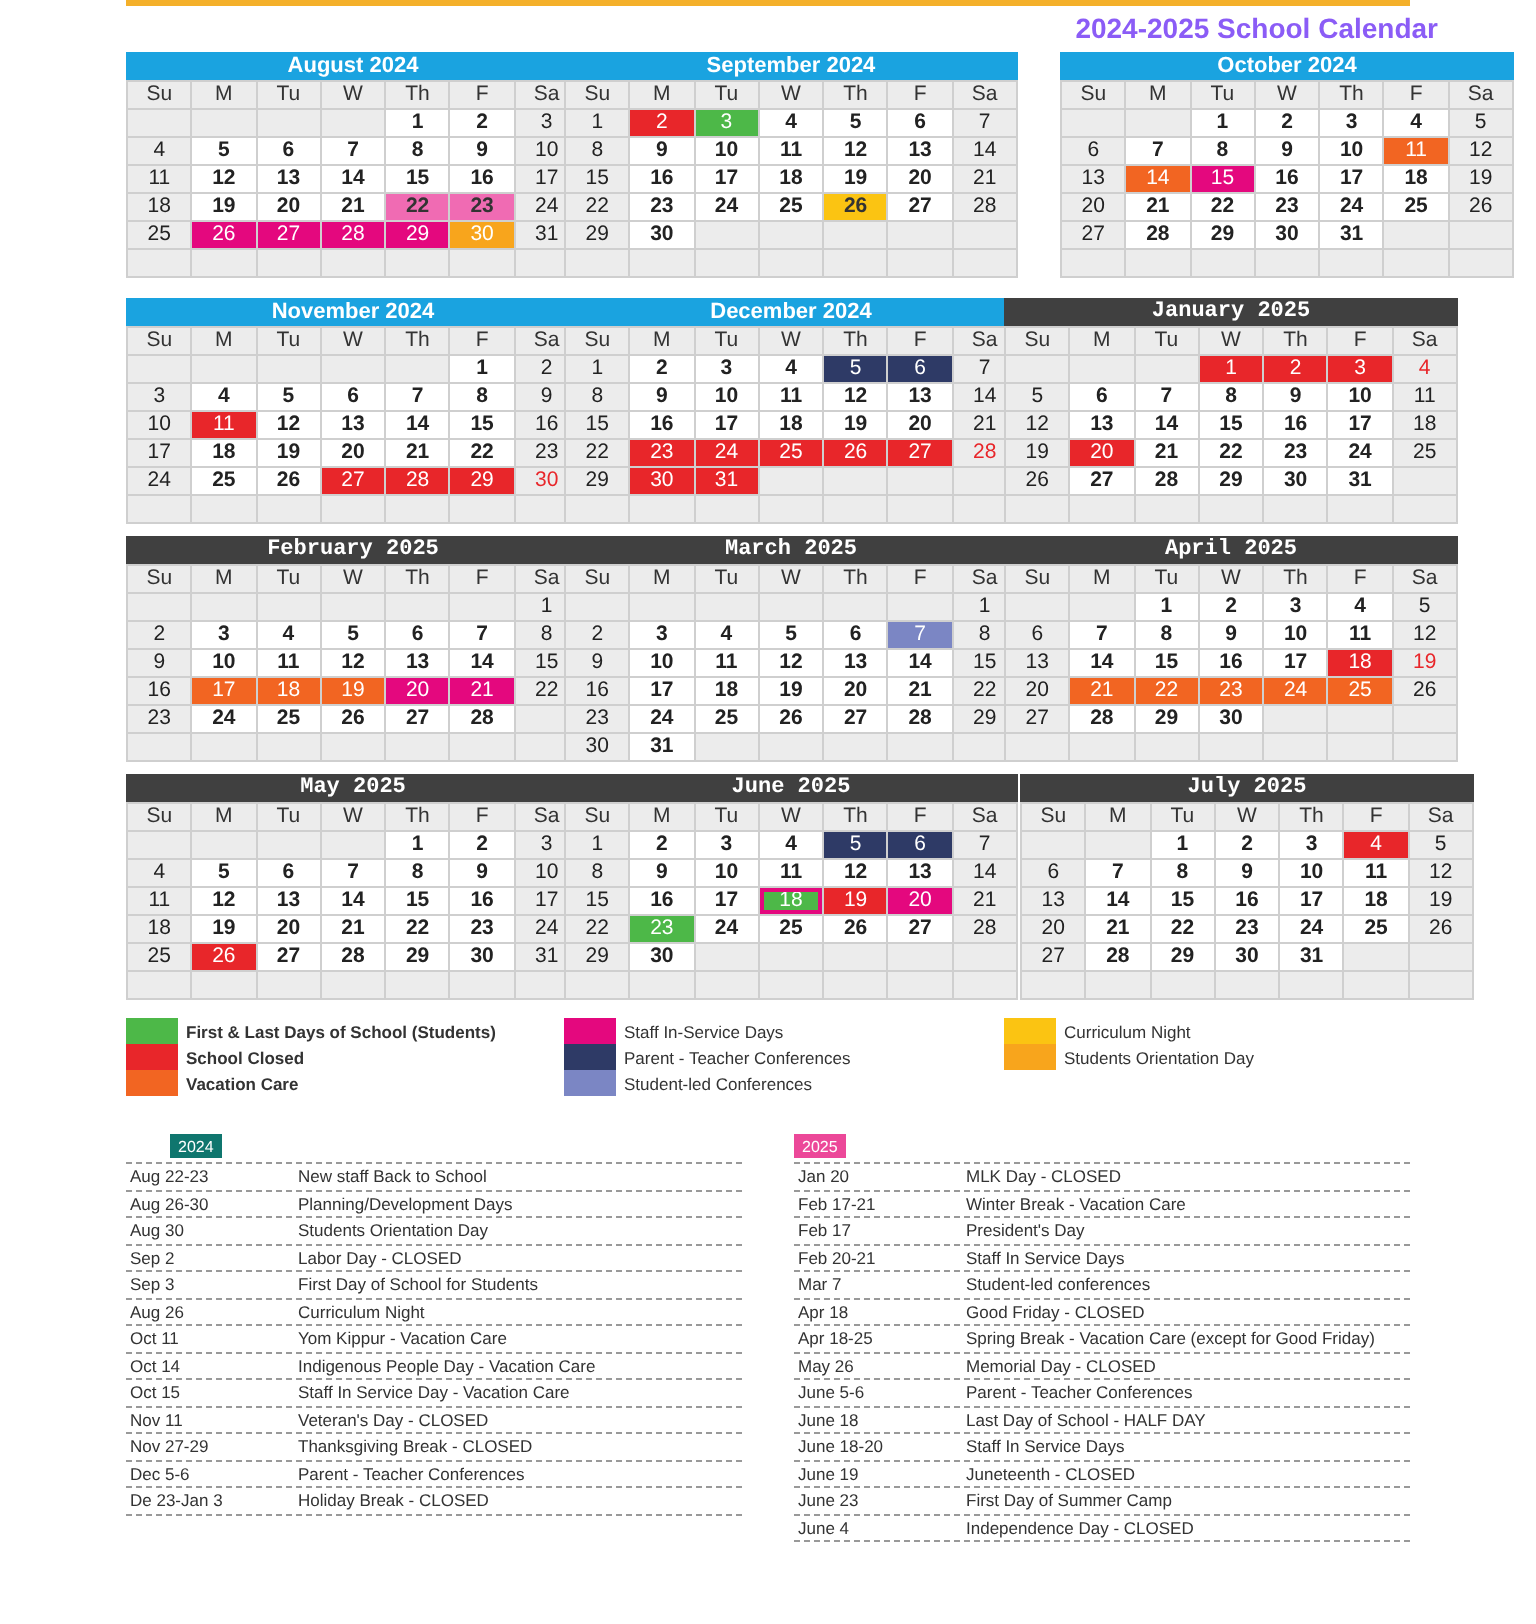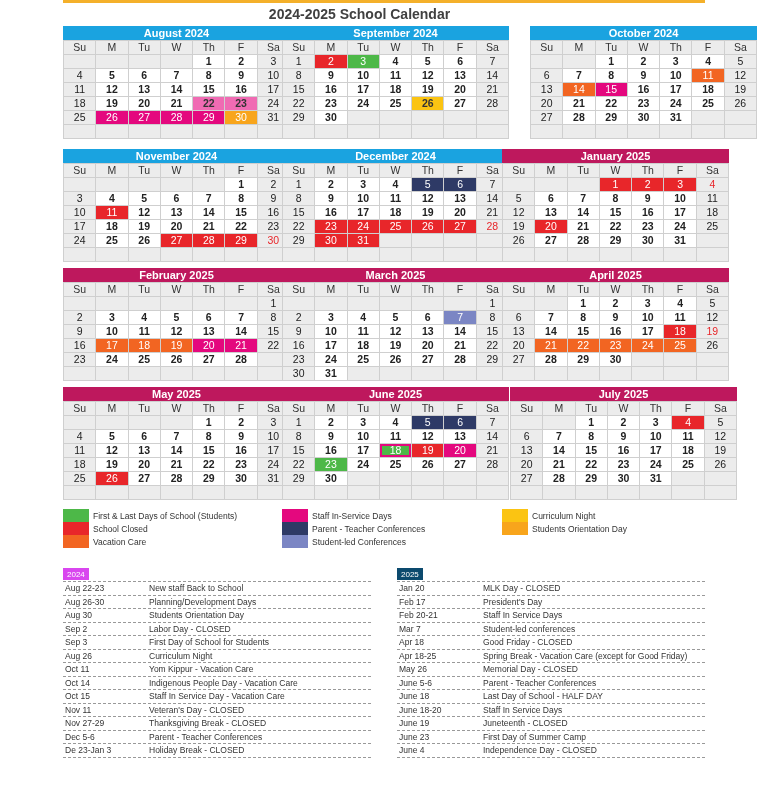--- a/index.html
+++ b/index.html
@@ -1,22 +1,22 @@
 <!DOCTYPE html>
 <html><head>
 <meta charset="utf-8">
 <style>
   * { box-sizing: border-box; margin: 0; padding: 0; }
   body { width: 768px; height: 812px; background: #ffffff; font-family: "Liberation Sans", "DejaVu Sans", sans-serif; color: #222; position: relative; overflow: hidden; }
   .topbar { position: absolute; left: 63px; top: 0; width: 642px; height: 3px; background: #f4b02a; }
-  .title { position: absolute; left: 0; top: 6px; width: 719px; text-align: center; font-size: 14px; font-weight: bold; color: #404040; }
+  .title { position: absolute; left: 0; top: 6px; width: 719px; text-align: right; font-size: 14px; font-weight: bold; color: #8b5cf6; }
   .cal { position: absolute; width: 227px; }
   .cal-head { height: 14px; color: #fff; text-align: center; font-size: 11px; font-weight: bold; line-height: 14px; }
   .cal-head.blue { background: #1aa3e0; }
-  .cal-head.green { background: #be185d; }
+  .cal-head.green { background: #404040; font-family: Liberation Mono, monospace; }
   .grid { display: grid; grid-template-columns: repeat(7, 1fr); background: #cfcfcf; gap: 1px; border: 1px solid #cfcfcf; }
   .cell { background: #ececec; height: 13px; font-size: 10.5px; text-align: center; line-height: 13px; color: #222; font-weight: bold; }
   .cell.dow { font-weight: normal; color: #333; background: #ececec; }
   .cell.wknd { font-weight: normal; background: #ececec; }
   .cell.wkday { background: #ffffff; }
   .cell.empty { background: #ececec; }
   .cell.c-green { background: #4db848; color: #fff; font-weight: normal; }
   .cell.c-red { background: #e8262a; color: #fff; font-weight: normal; }
   .cell.c-orange { background: #f26522; color: #fff; font-weight: normal; }
   .cell.c-magenta { background: #e4087e; color: #fff; font-weight: normal; }
@@ -26,22 +26,22 @@
   .cell.c-yellow { background: #fbc412; color: #333; }
   .cell.c-amber { background: #f8a51c; color: #fff; font-weight: normal; }
   .cell.t-red { color: #e8262a; font-weight: normal; }
   .cell.ring { outline: 2px solid #e4087e; outline-offset: -2px; }
   .legend { position: absolute; top: 509px; }
   .legend-item { display: flex; align-items: center; height: 13px; }
   .swatch { width: 26px; height: 13px; margin-right: 4px; }
   .legend-label { font-size: 8.5px; color: #333; }
   .events { position: absolute; top: 563px; }
   .year-tag { display: inline-block; color: #fff; font-size: 8px; padding: 2px 4px; height: 12px; line-height: 9px; }
-  .year-tag.blue { background: #d946ef; }
-  .year-tag.green { background: #0c4a6e; }
+  .year-tag.blue { background: #0f766e; margin-left: 22px; }
+  .year-tag.green { background: #ec4899; }
   .ev-list { border-top: 1px dashed #999; }
   .ev-row { display: flex; height: 13.5px; border-bottom: 1px dashed #999; font-size: 8.5px; line-height: 13px; color: #333; }
   .ev-date { width: 86px; padding-left: 2px; }
   .ev-desc { flex: 1; }
 </style>
 </head>
 <body>
 
 <div class="topbar"></div>
 <div class="title">2024-2025 School Calendar</div>
@@ -691,21 +691,21 @@
         <div class="cell empty"></div>
         <div class="cell empty"></div>
         <div class="cell empty"></div>
         <div class="cell empty"></div>
         <div class="cell empty"></div>
       </div>
     </div>
   </div>
 
 <div id="legend">
-    <div class="legend" style="left: 63px;">
+    <div class="legend" style="left: 63px; font-weight: bold;">
       <div class="legend-item">
         <span class="swatch" style="background: rgb(77, 184, 72);"></span>
         <span class="legend-label">First &amp; Last Days of School (Students)</span>
       </div>
       <div class="legend-item">
         <span class="swatch" style="background: rgb(232, 38, 42);"></span>
         <span class="legend-label">School Closed</span>
       </div>
       <div class="legend-item">
         <span class="swatch" style="background: rgb(242, 101, 34);"></span>
@@ -797,20 +797,24 @@
 </div>
 
 <div class="events" style="left:397px; width:308px;">
   <span class="year-tag green">2025</span>
   <div class="ev-list" id="ev2025">
       <div class="ev-row">
         <span class="ev-date">Jan 20</span>
         <span class="ev-desc">MLK Day - CLOSED</span>
       </div>
       <div class="ev-row">
+        <span class="ev-date">Feb 17-21</span>
+        <span class="ev-desc">Winter Break - Vacation Care</span>
+      </div>
+      <div class="ev-row">
         <span class="ev-date">Feb 17</span>
         <span class="ev-desc">President's Day</span>
       </div>
       <div class="ev-row">
         <span class="ev-date">Feb 20-21</span>
         <span class="ev-desc">Staff In Service Days</span>
       </div>
       <div class="ev-row">
         <span class="ev-date">Mar 7</span>
         <span class="ev-desc">Student-led conferences</span>

